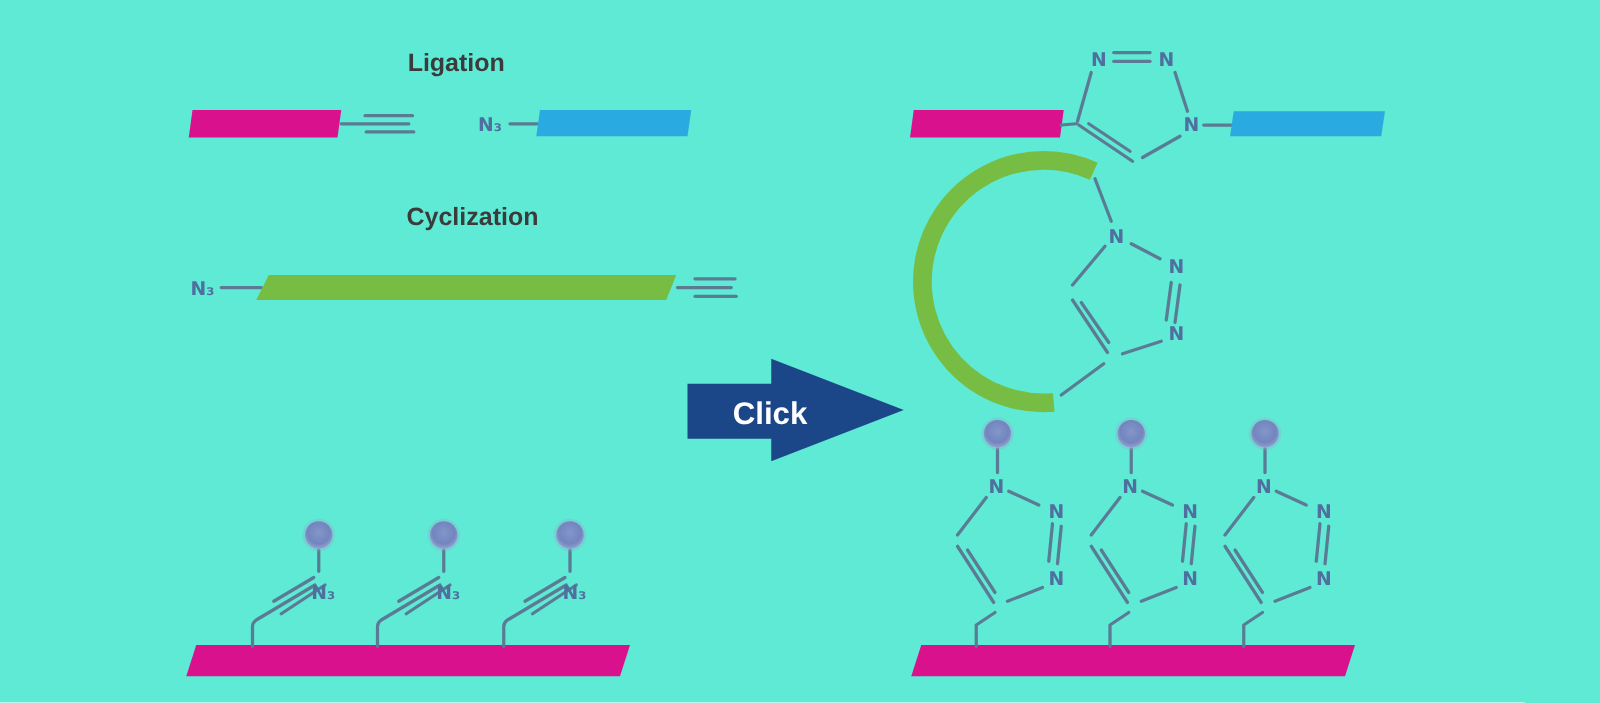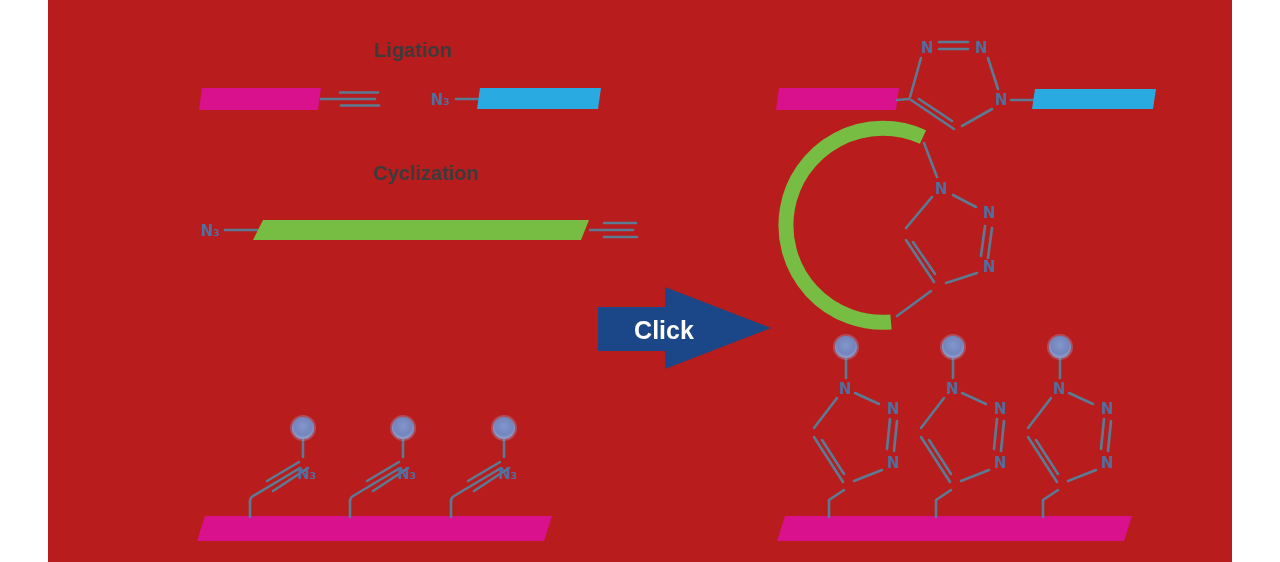--- a/index.html
+++ b/index.html
@@ -1,17 +1,17 @@
 <!DOCTYPE html>
 <html><head>
 <meta charset="utf-8">
 <style>
   html,body{margin:0;padding:0;background:#ffffff;}
-  .stage{position:relative;width:1184px;height:562px;background:#b91c1c;overflow:hidden;
-         font-family:"Liberation Sans",sans-serif;margin-left:48px;}
+  .stage{position:relative;width:1280px;height:562px;background:#5eead4;overflow:hidden;
+         font-family:"Liberation Sans",sans-serif;}
   svg{display:block;}
   .bond{stroke:#5B7B95;stroke-width:2.6;fill:none;stroke-linecap:round;stroke-linejoin:round;}
   .title{font:600 20px "Liberation Sans",sans-serif;fill:#3B3B3B;text-anchor:middle;}
   .atom{font:700 15px "DejaVu Sans",sans-serif;fill:#4F6F9F;text-anchor:middle;}
   .azide{font:700 15px "DejaVu Sans",sans-serif;fill:#4F6F9F;text-anchor:middle;}
   .azide-start{text-anchor:start;}
   .click-label{font:600 25px "Liberation Sans",sans-serif;fill:#FFFFFF;text-anchor:middle;}
   .magenta{fill:#D9118C;stroke:none;}
   .cyan{fill:#29ABE2;stroke:none;}
   .green{fill:#77BD43;stroke:none;}

